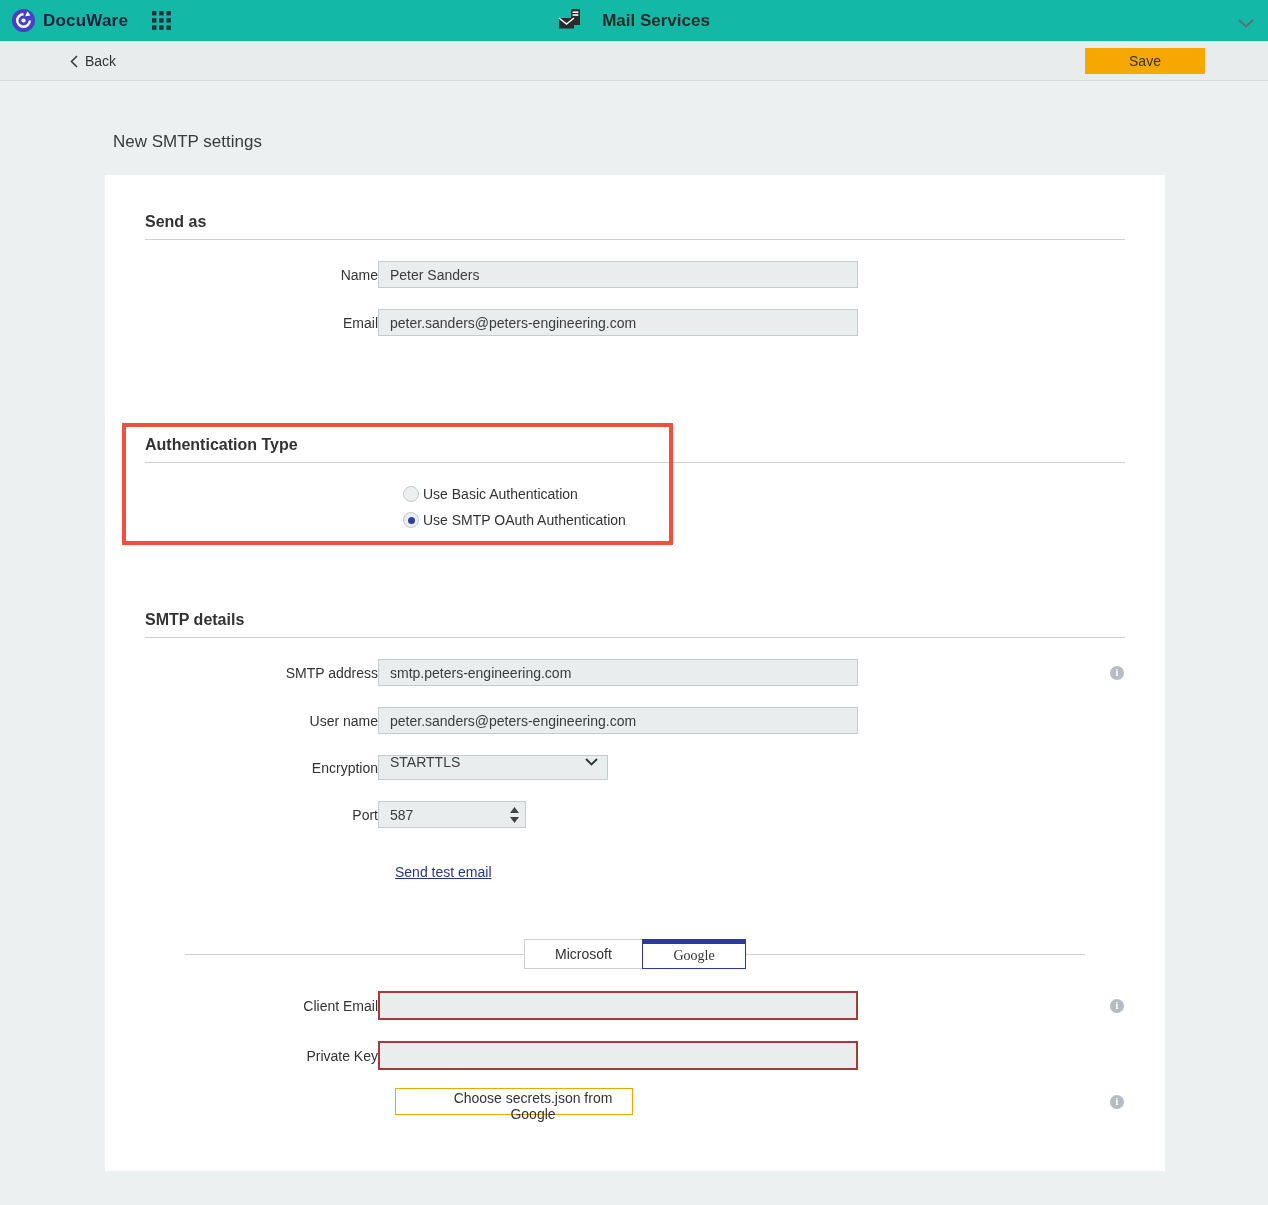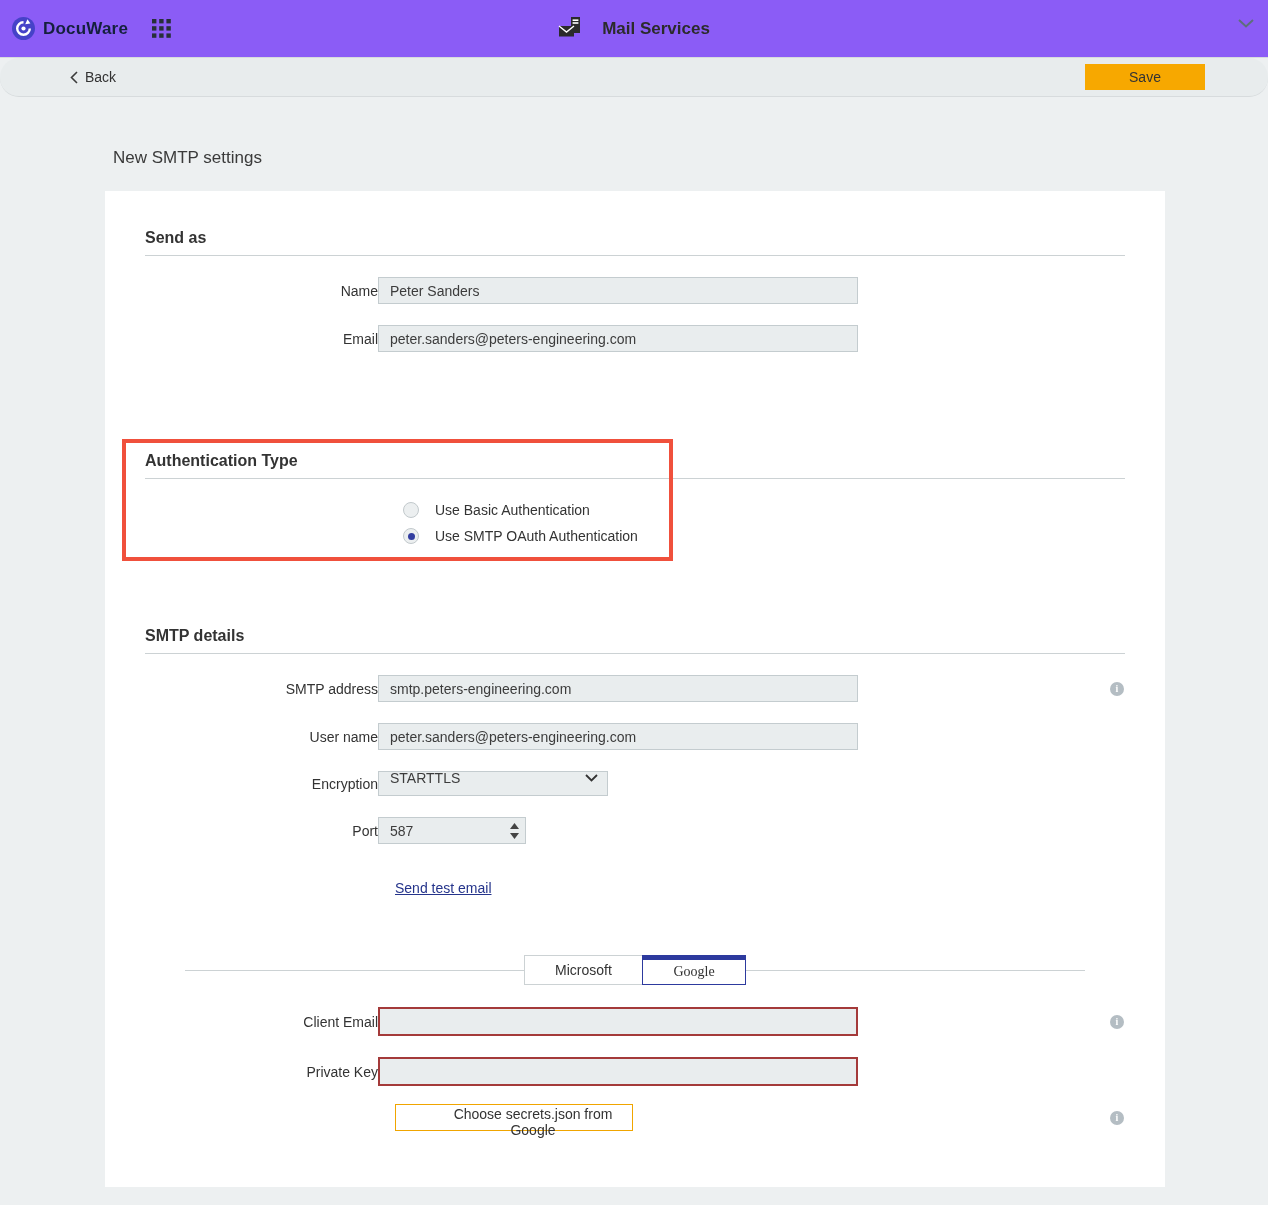--- a/index.html
+++ b/index.html
@@ -7,41 +7,41 @@
   body {
     width:1268px; height:1205px;
     background:#edf0f1;
     font-family:"Liberation Sans", sans-serif;
     color:#333;
     overflow:hidden;
   }
 
   
   .appbar {
-    height:58px; background:#8b5cf6;
+    height:42px; background:#14b8a6;
     border-bottom:1px solid #d7dbdd;
     display:flex; align-items:center;
     position:relative;
   }
   .brand { display:flex; align-items:center; gap:8px; padding-left:12px; }
   .brand-text { font-size:17px; font-weight:bold; color:#15203d; letter-spacing:.2px; }
   .grid-icon { margin-left:24px; display:flex; cursor:pointer; }
   .app-title {
     position:absolute; left:0; right:0; top:0; bottom:0;
     display:flex; align-items:center; justify-content:center; gap:19px;
     pointer-events:none;
   }
   .app-title span.t { font-size:17px; font-weight:bold; color:#2b2b2b; }
   .chev-right { position:absolute; right:14px; top:14px; cursor:pointer; }
 
   
   .toolbar {
     height:39px; background:#e8eced;
     border-bottom:1px solid #d7dbdd;
-    display:flex; align-items:center; justify-content:space-between;border-radius:19px;
+    display:flex; align-items:center; justify-content:space-between;
   }
   .back-btn {
     margin-left:70px; display:flex; align-items:center; gap:7px;
     font-size:14px; color:#333; cursor:pointer;
   }
   .save-btn {
     margin-right:63px; width:120px; height:26px;
     background:#F7A800; border:none;
     font-family:"Liberation Sans",sans-serif;
     font-size:14px; color:#333; cursor:pointer;
@@ -98,21 +98,21 @@
   .number {
     width:148px; height:27px;
     background:#e9edee; border:1px solid #c4cccf;
     display:flex; align-items:center; justify-content:space-between;
     padding:0 6px 0 11px; font-size:14px; color:#3c3c3c;
   }
   .spinner { display:flex; flex-direction:column; gap:4px; cursor:pointer; }
 
   
   .radio-group { margin-top:18px; margin-left:258px; }
-  .radio-row { display:flex; align-items:center; height:26px; gap:16px; cursor:pointer; }
+  .radio-row { display:flex; align-items:center; height:26px; gap:4px; cursor:pointer; }
   .radio {
     width:16px; height:16px; border-radius:50%;
     background:#eceff0; border:1px solid #c2c9cc;
     display:flex; align-items:center; justify-content:center; flex:none;
   }
   .radio.checked::after {
     content:""; width:7px; height:7px; border-radius:50%;
     background:#333ea0;
   }
   .radio-row span.lbl { font-size:14px; color:#333; }

